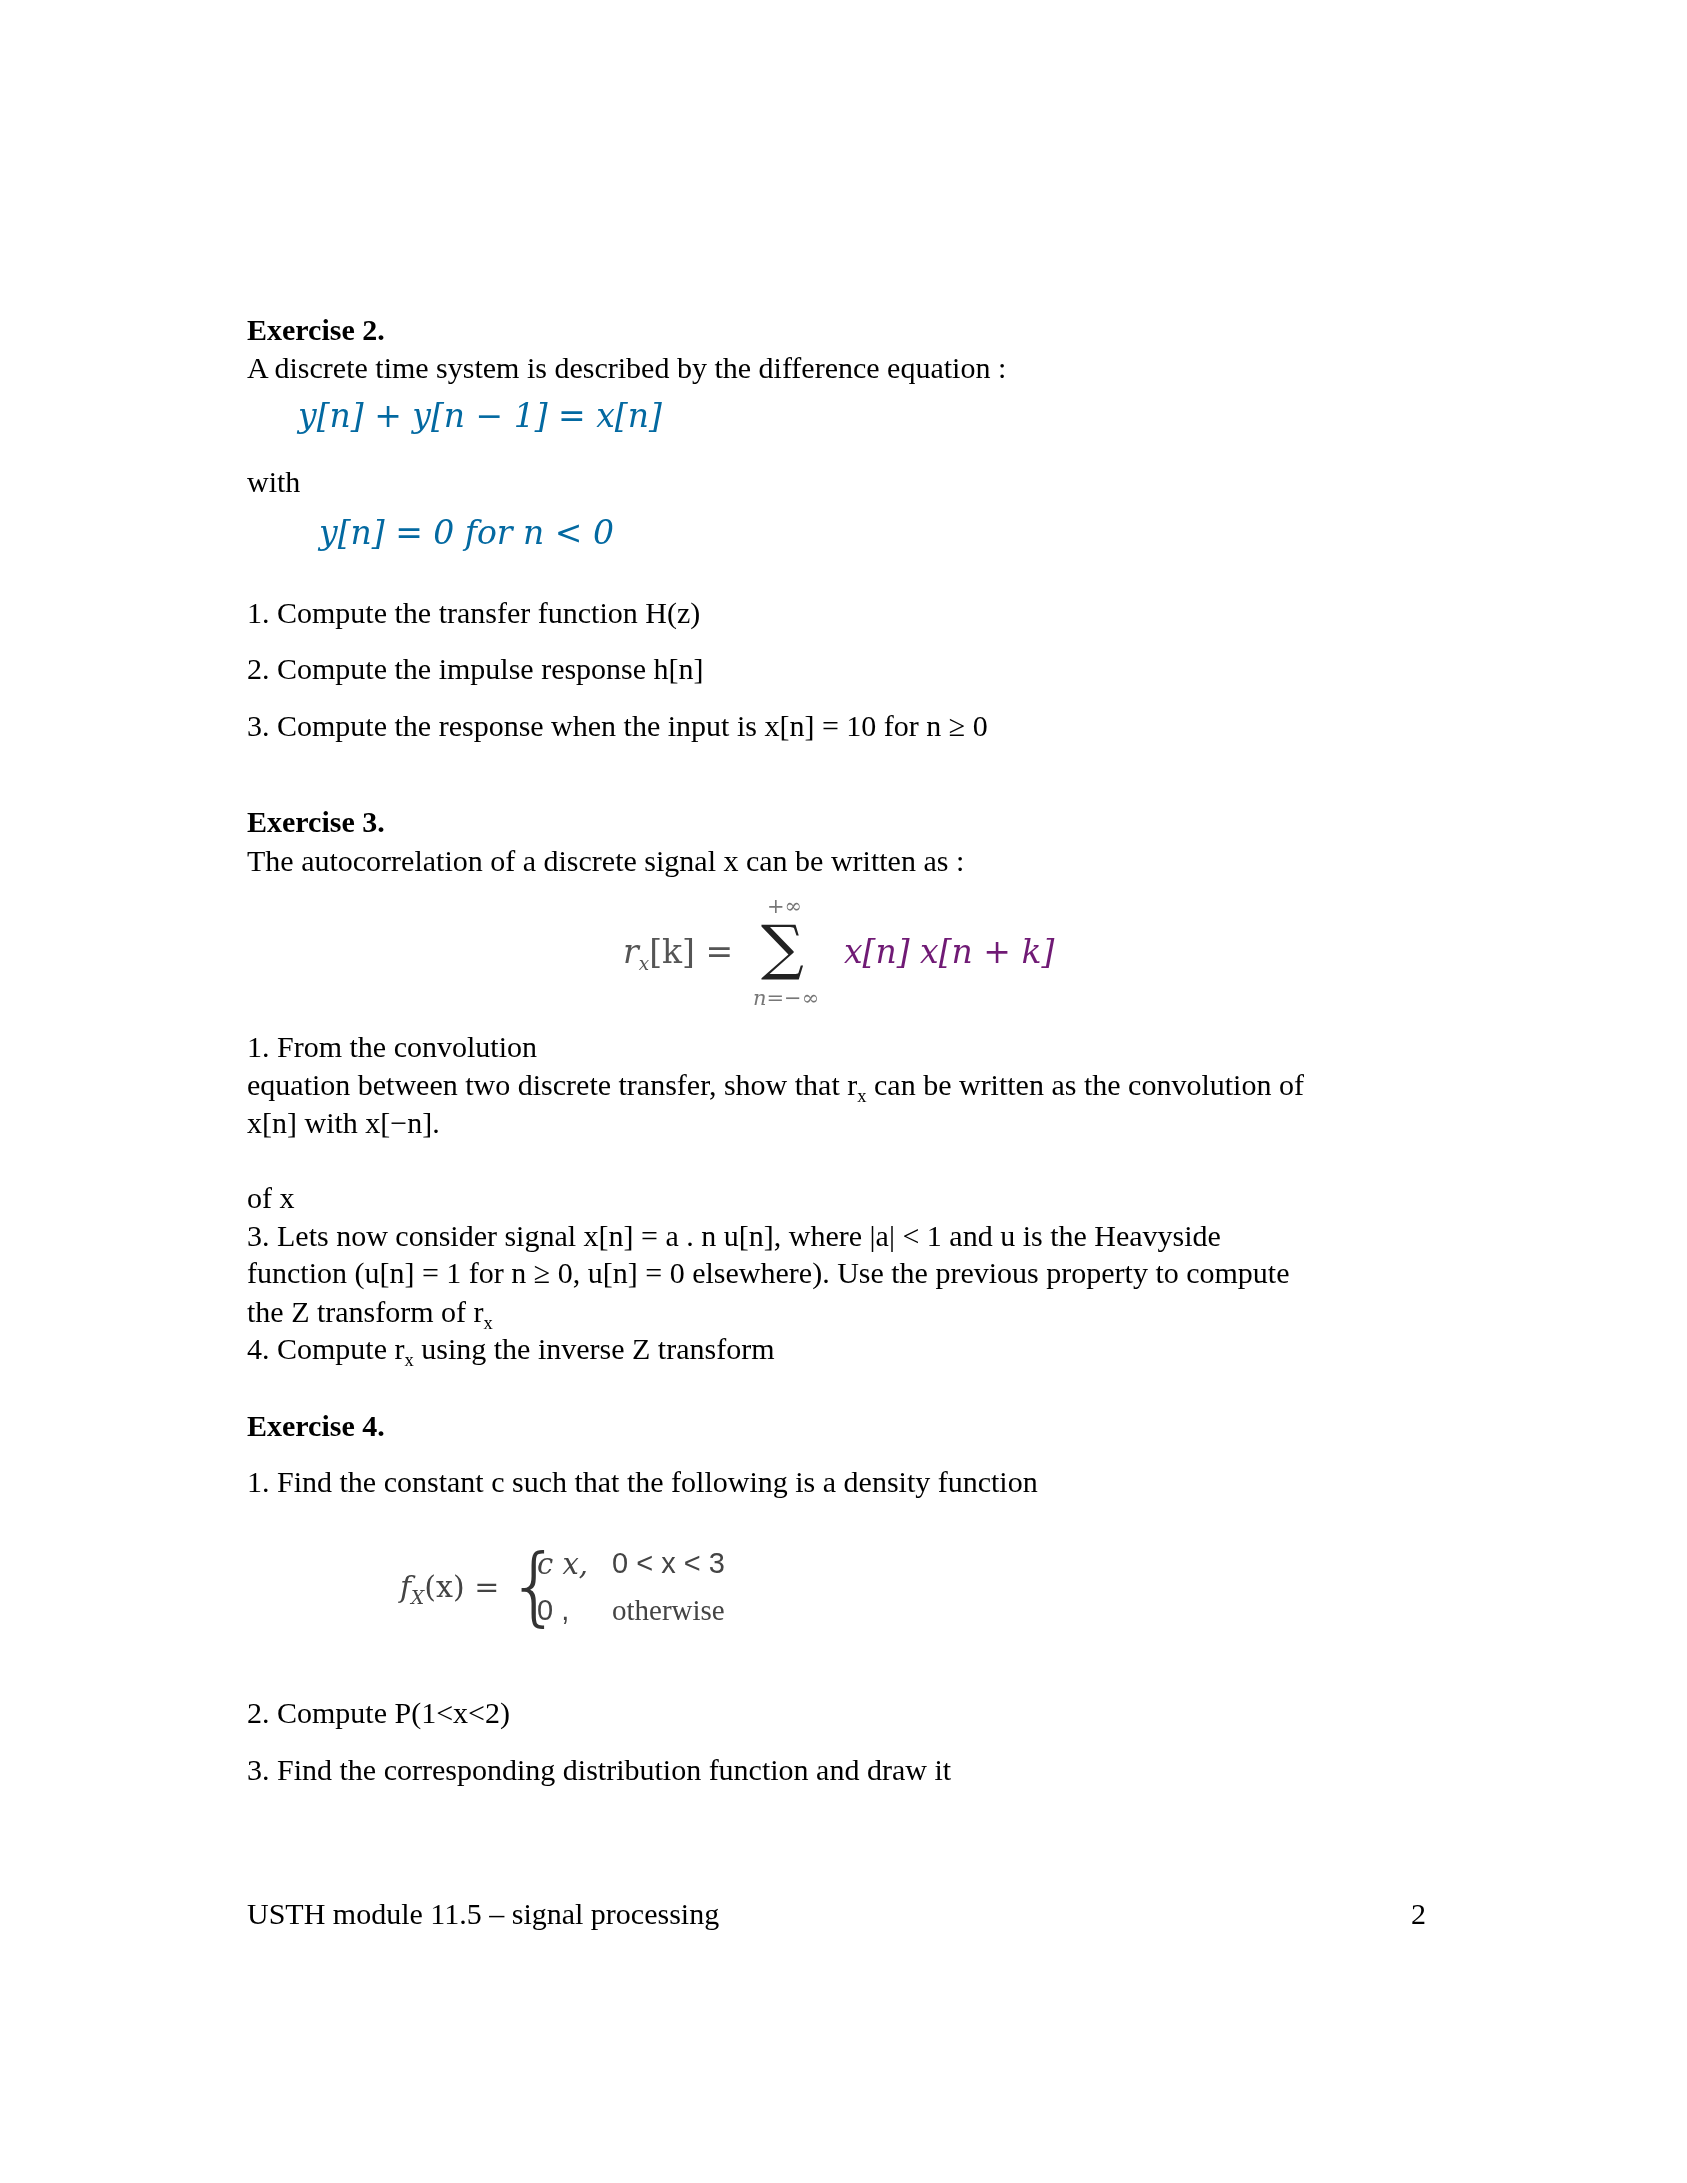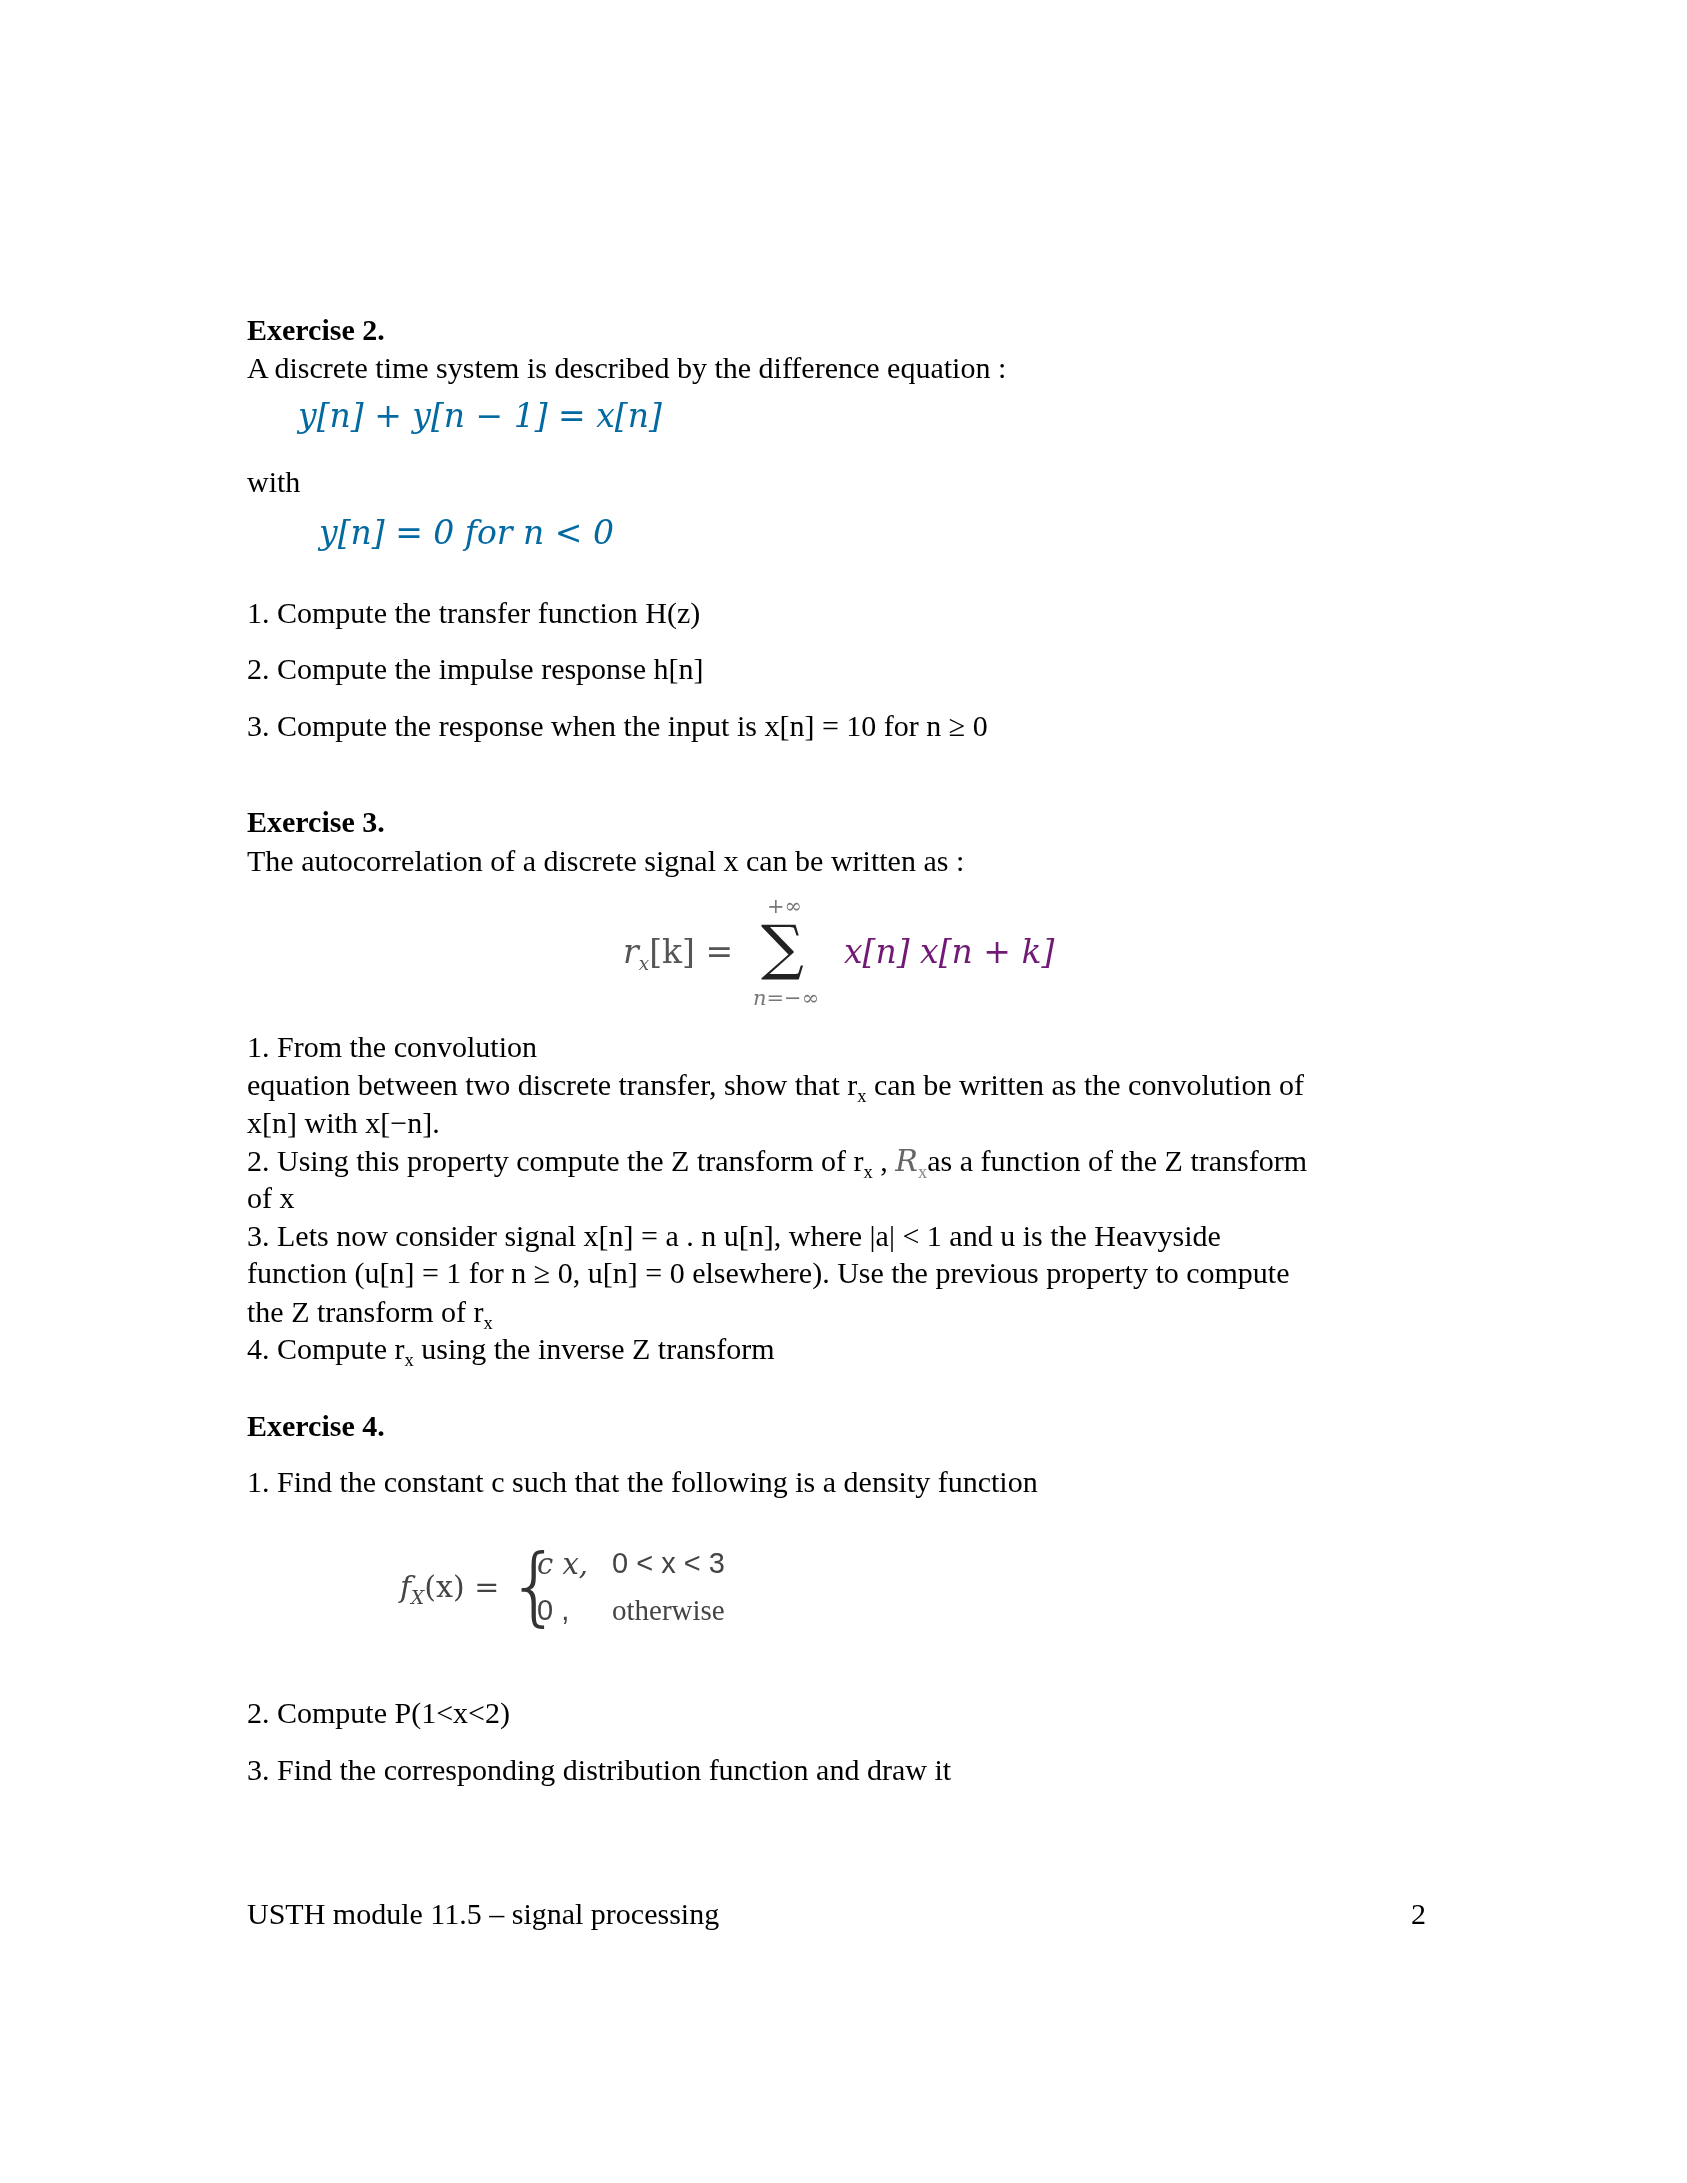--- a/index.html
+++ b/index.html
@@ -42,23 +42,20 @@
     <div class="sigma" style="left:761px; top:912px; font-size:60px;">∑</div>
     <div class="math" style="left:753px; top:986px; font-size:21px; color:#777;">n=−∞</div>
     <div class="math" style="left:844px; top:932px; color:#701a75;">x[n] x[n + k]</div>
   </div>
 
   <div class="t" style="top:1028px">1. From the convolution</div>
   <div class="t" style="top:1066px">
     <span>equation between two discrete transfer, show that r</span><span class="sub">x</span><span> can be written as the convolution of</span>
   </div>
   <div class="t" style="top:1104px">x[n] with x[−n].</div>
-  <div class="t" style="top:1142px">
-    <span>2. Using this property compute the Z transform of r</span><span class="sub">x</span><span> , </span><span style="font-family:'DejaVu Serif',serif; font-style:italic; color:#666;">R</span><span class="sub" style="color:#888;">x</span><span>as a function of the Z transform</span>
-  </div>
   <div class="t" style="top:1179px">of x</div>
   <div class="t" style="top:1217px">3. Lets now consider signal x[n] = a . n u[n], where |a| &lt; 1 and u is the Heavyside</div>
   <div class="t" style="top:1254px">function (u[n] = 1 for n ≥ 0, u[n] = 0 elsewhere). Use the previous property to compute</div>
   <div class="t" style="top:1293px">
     <span>the Z transform of r</span><span class="sub">x</span>
   </div>
   <div class="t" style="top:1330px">
     <span>4. Compute r</span><span class="sub">x</span><span>  using the inverse Z transform</span>
   </div>
 

